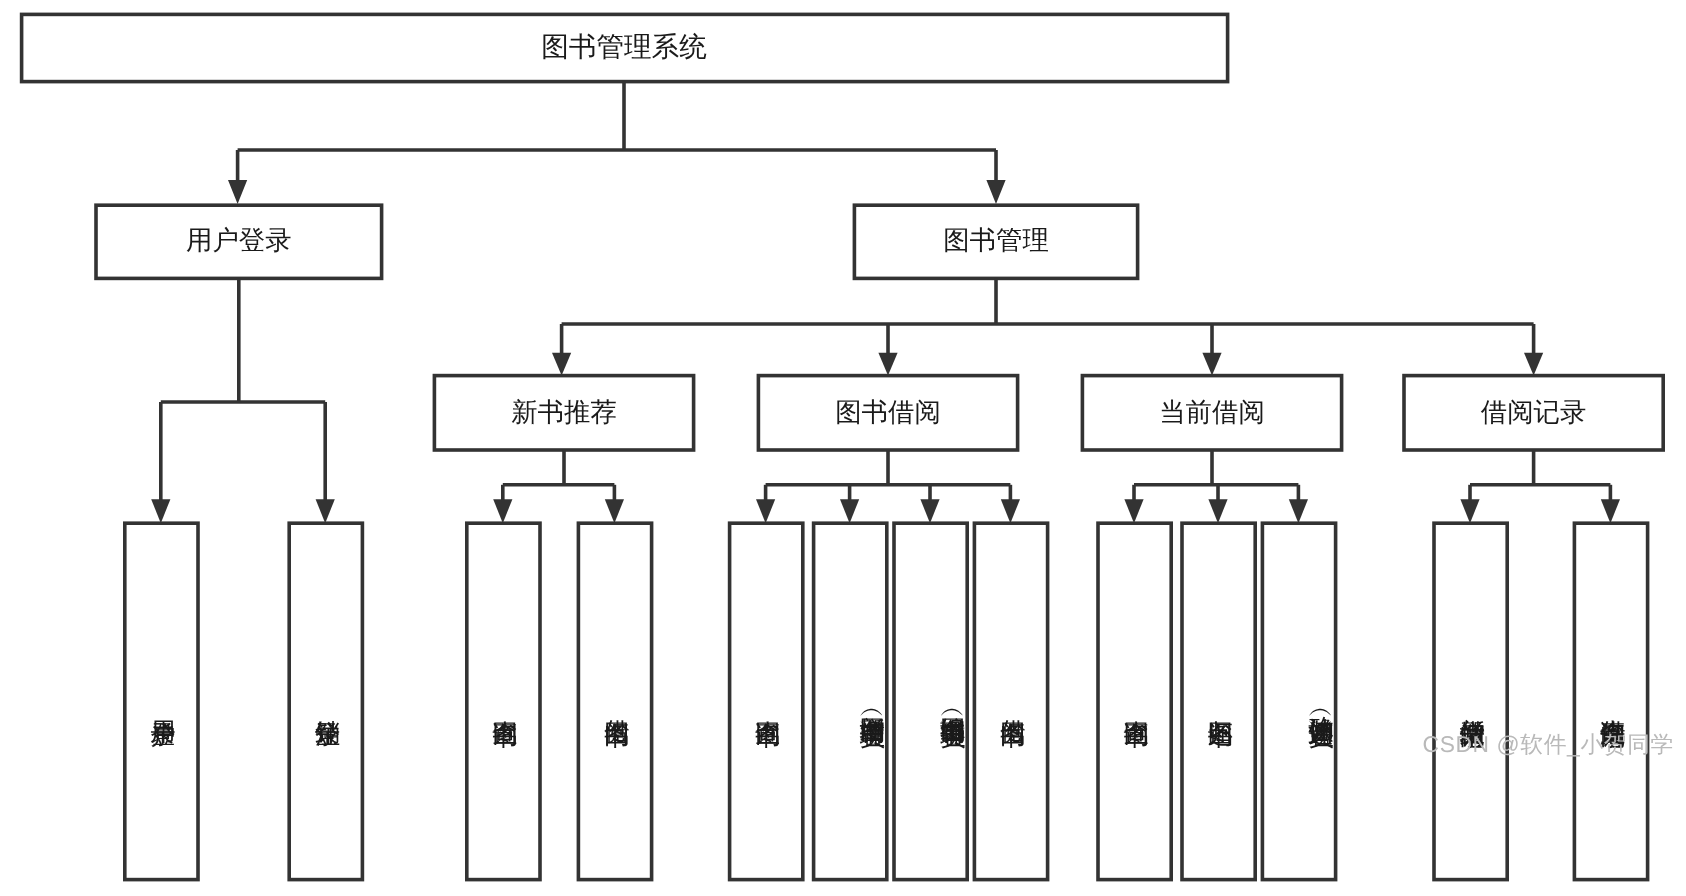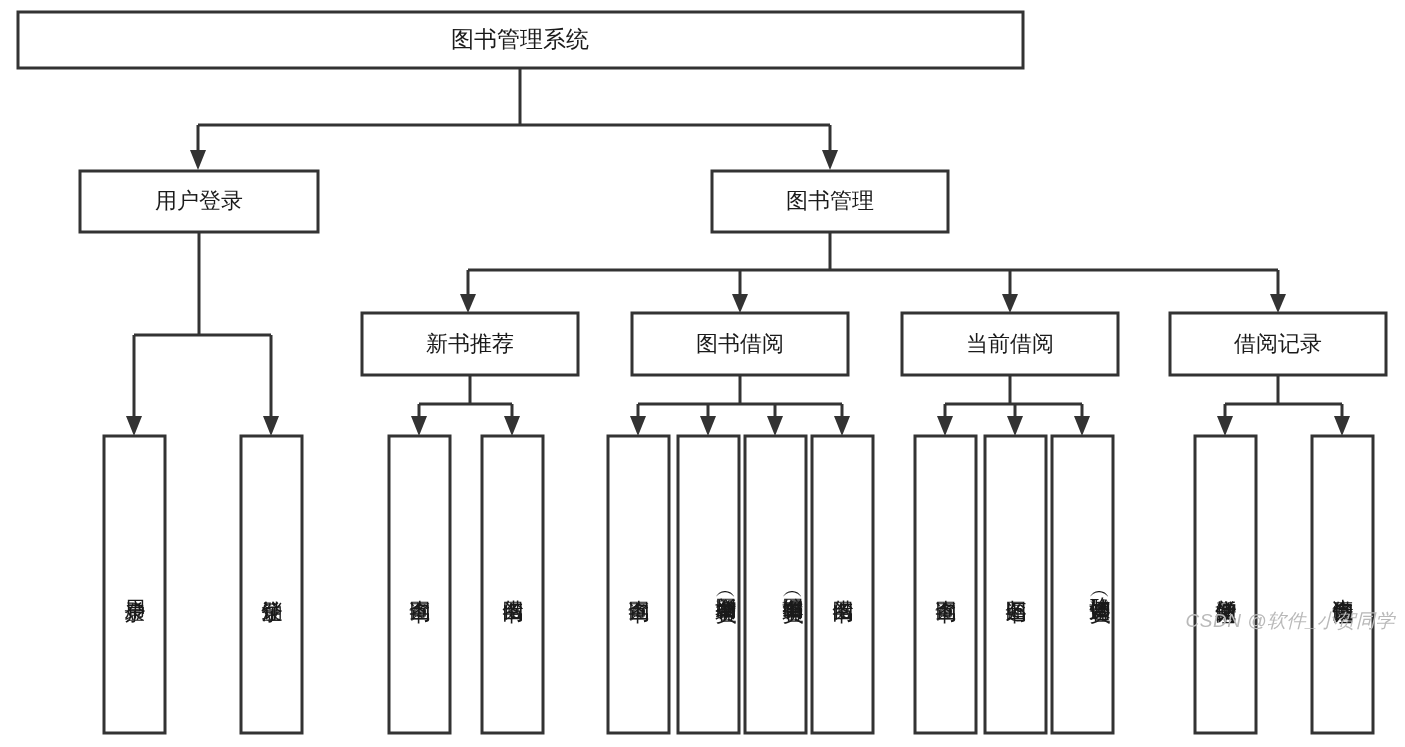--- a/index.html
+++ b/index.html
@@ -72,21 +72,20 @@
   }
   .watermark {
     position: absolute;
     right: 10px;
     bottom: 4px;
     font-family: "Liberation Sans", "DejaVu Sans", sans-serif;
     font-size: 19px;
     color: #b9b9b9;
     white-space: nowrap;
     letter-spacing: 0.5px;
-    font-style: italic;
   }
 </style>
 </head>
 <body>
 
 <div id="diagram-root">
 
   <svg class="diagram-canvas" viewBox="0 0 1405 747" xmlns="http://www.w3.org/2000/svg">
 
     <g>

